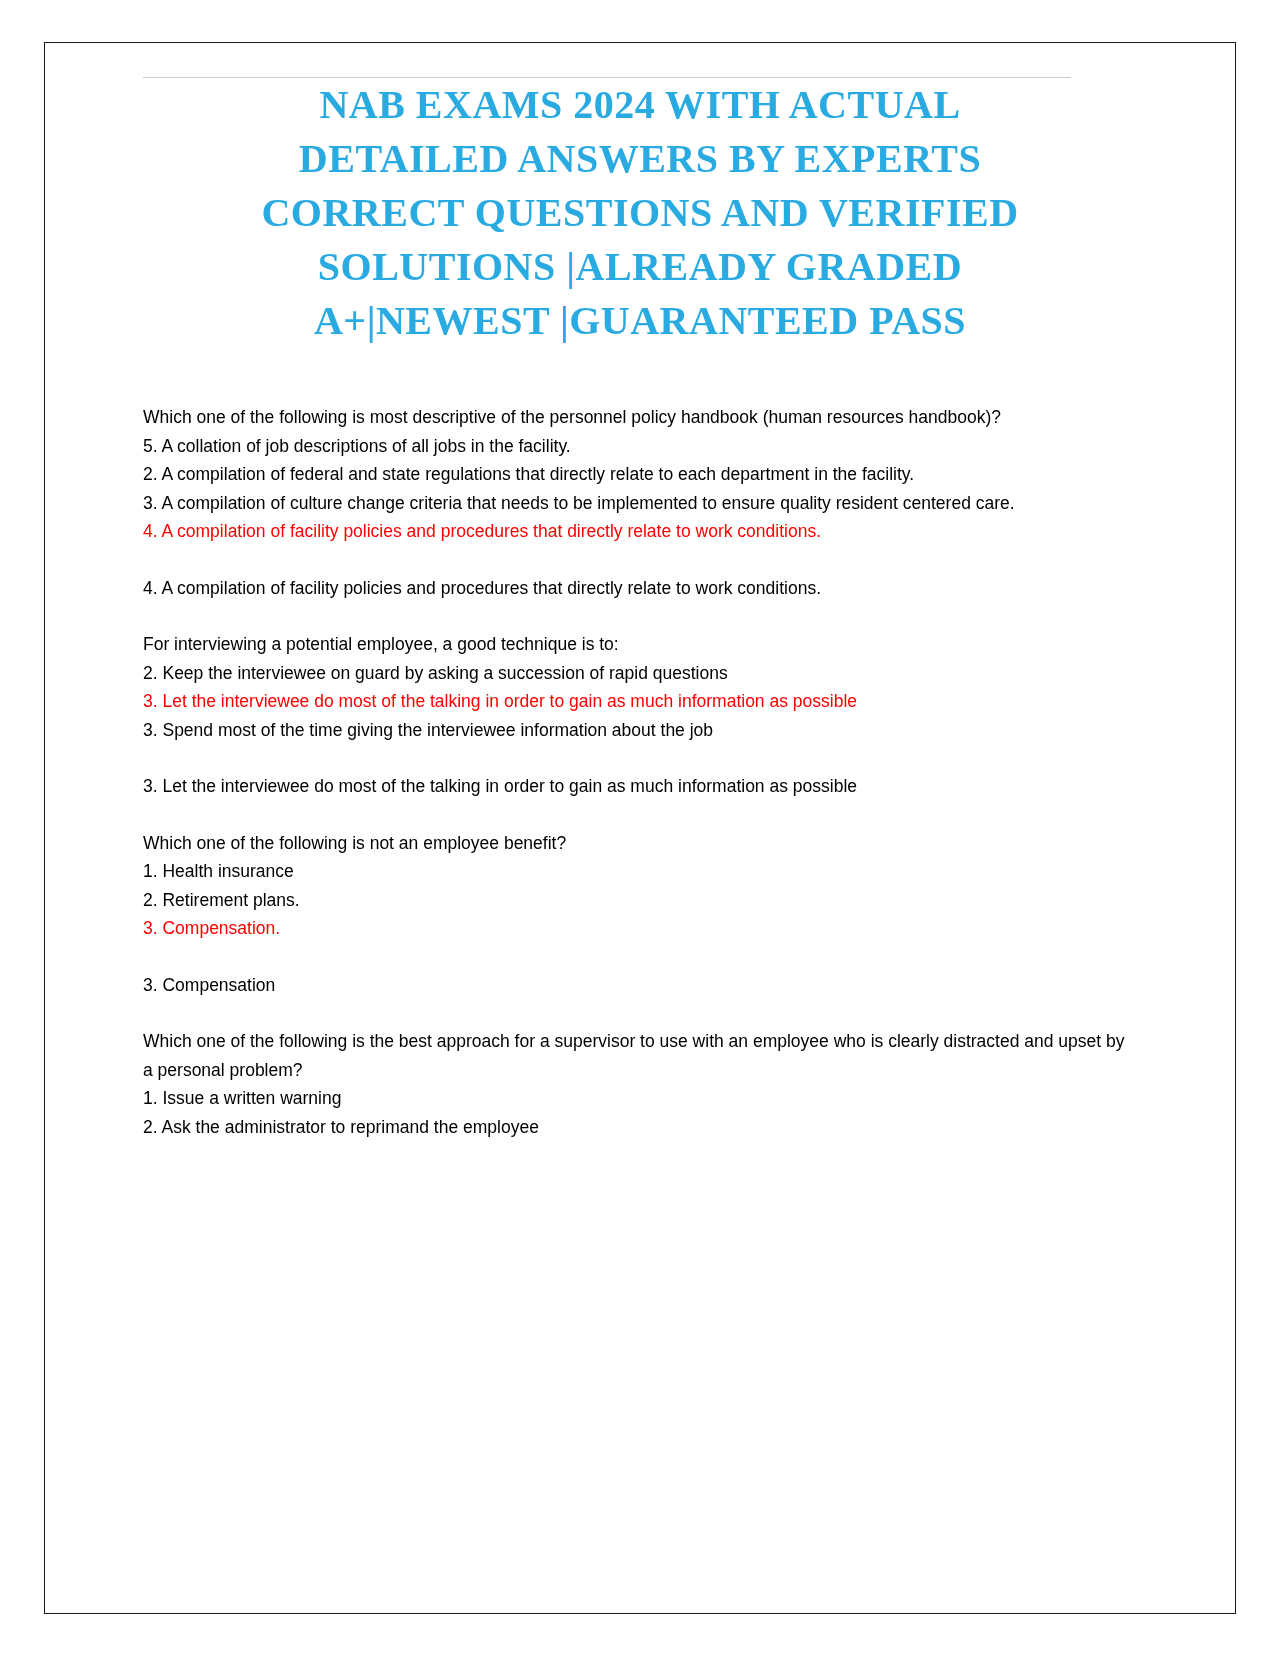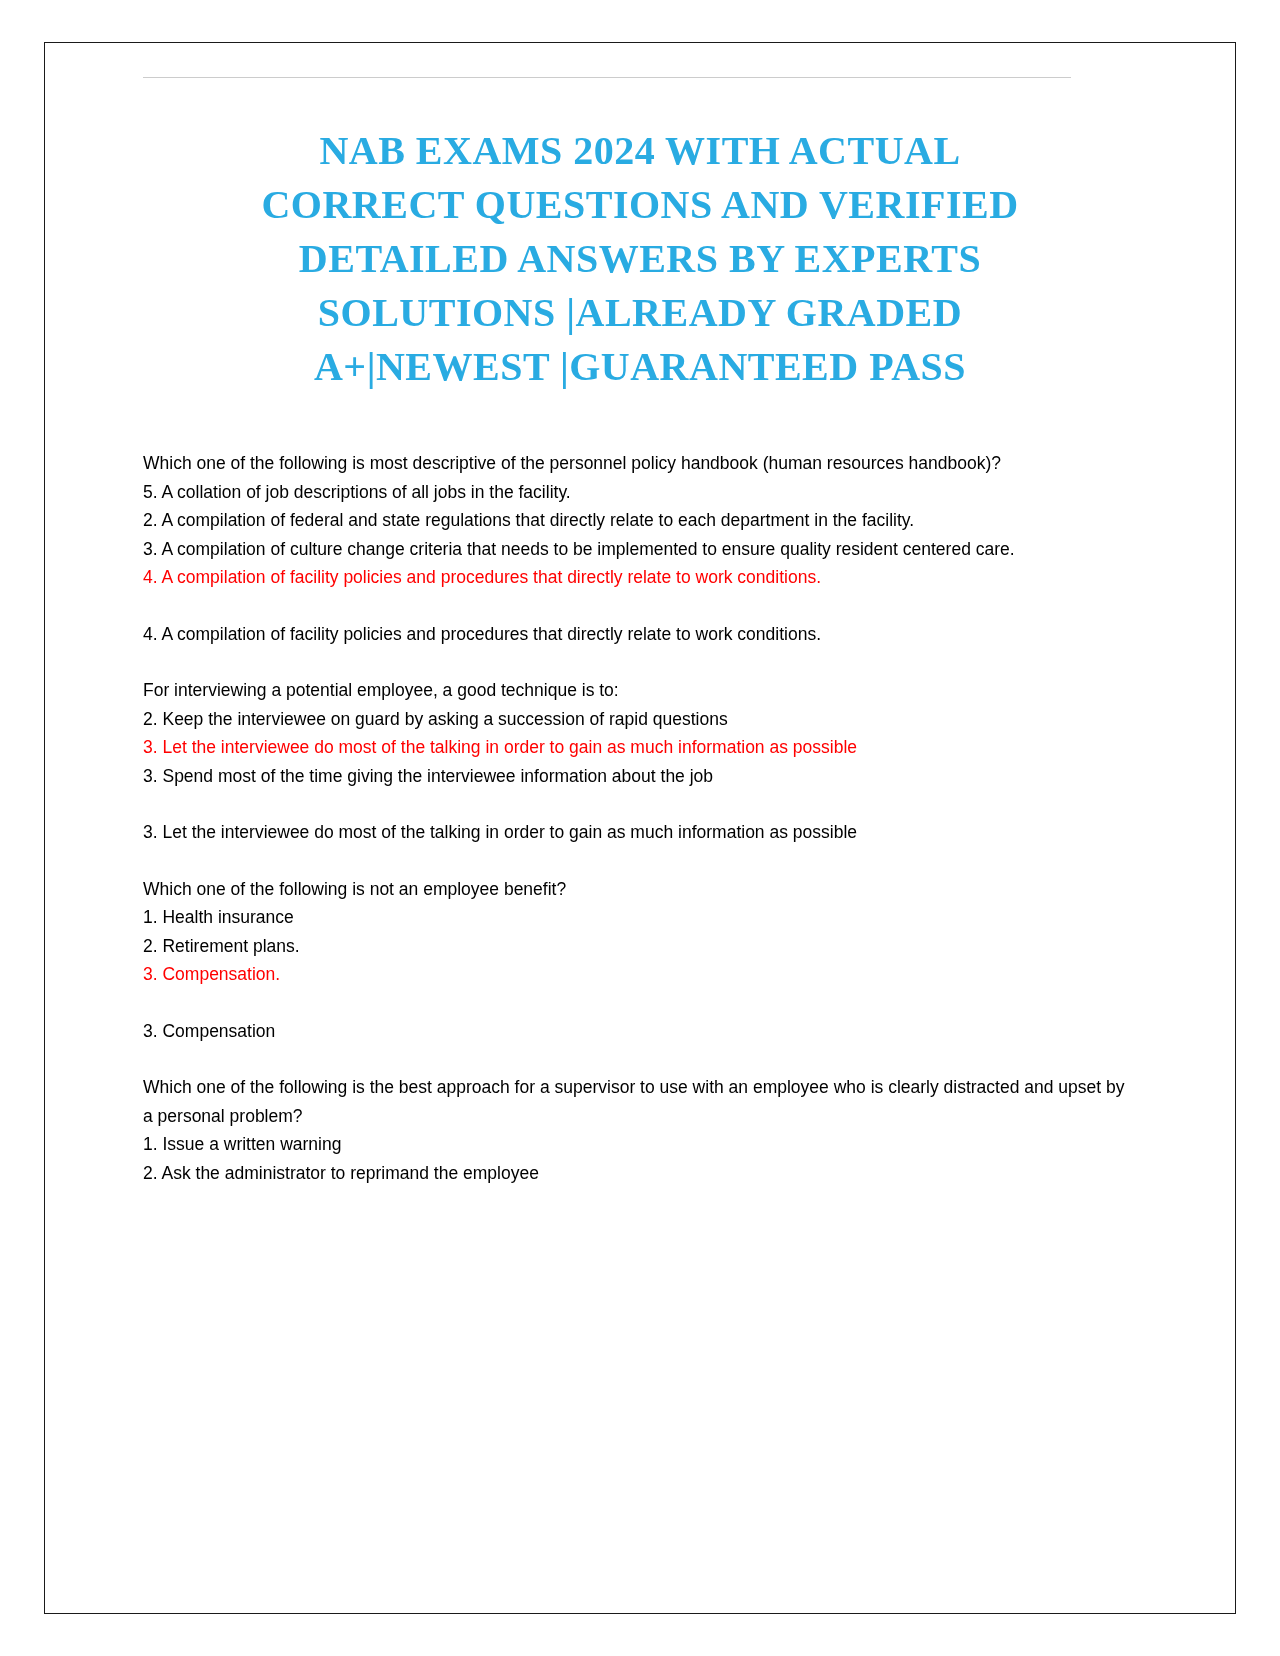--- a/index.html
+++ b/index.html
@@ -54,21 +54,20 @@
     letter-spacing: 5px;
     color: #555555;
   }
   .header-rule {
     margin-top: 7px;
     width: 928px;
     border-bottom: 1px solid var(--rule-color);
     height: 0;
   }
   .doc-title {
-    margin-top: 46px;
     font-family: "Liberation Serif", serif;
     font-weight: bold;
     font-size: 40px;
     line-height: 54px;
     text-align: center;
     color: var(--title-color);
     letter-spacing: 0.5px;
   }
   .doc-body {
     margin-top: 55px;
@@ -91,22 +90,22 @@
 
 <div class="page-border"></div>
 
 <div class="content">
 
 
   <div class="header-rule"></div>
 
   <div class="doc-title">
       <div>NAB EXAMS 2024 WITH ACTUAL</div>
+      <div>DETAILED ANSWERS BY EXPERTS</div>
       <div>CORRECT QUESTIONS AND VERIFIED</div>
-      <div>DETAILED ANSWERS BY EXPERTS</div>
       <div>SOLUTIONS |ALREADY GRADED</div>
       <div>A+|NEWEST |GUARANTEED PASS</div>
     </div>
 
   <div class="doc-body">
       <p class="block">
         <span class="tline">Which one of the following is most descriptive of the personnel policy handbook (human resources handbook)?</span>
         <span class="tline">5. A collation of job descriptions of all jobs in the facility.</span>
         <span class="tline">2. A compilation of federal and state regulations that directly relate to each department in the facility.</span>
         <span class="tline">3. A compilation of culture change criteria that needs to be implemented to ensure quality resident centered care.</span>

